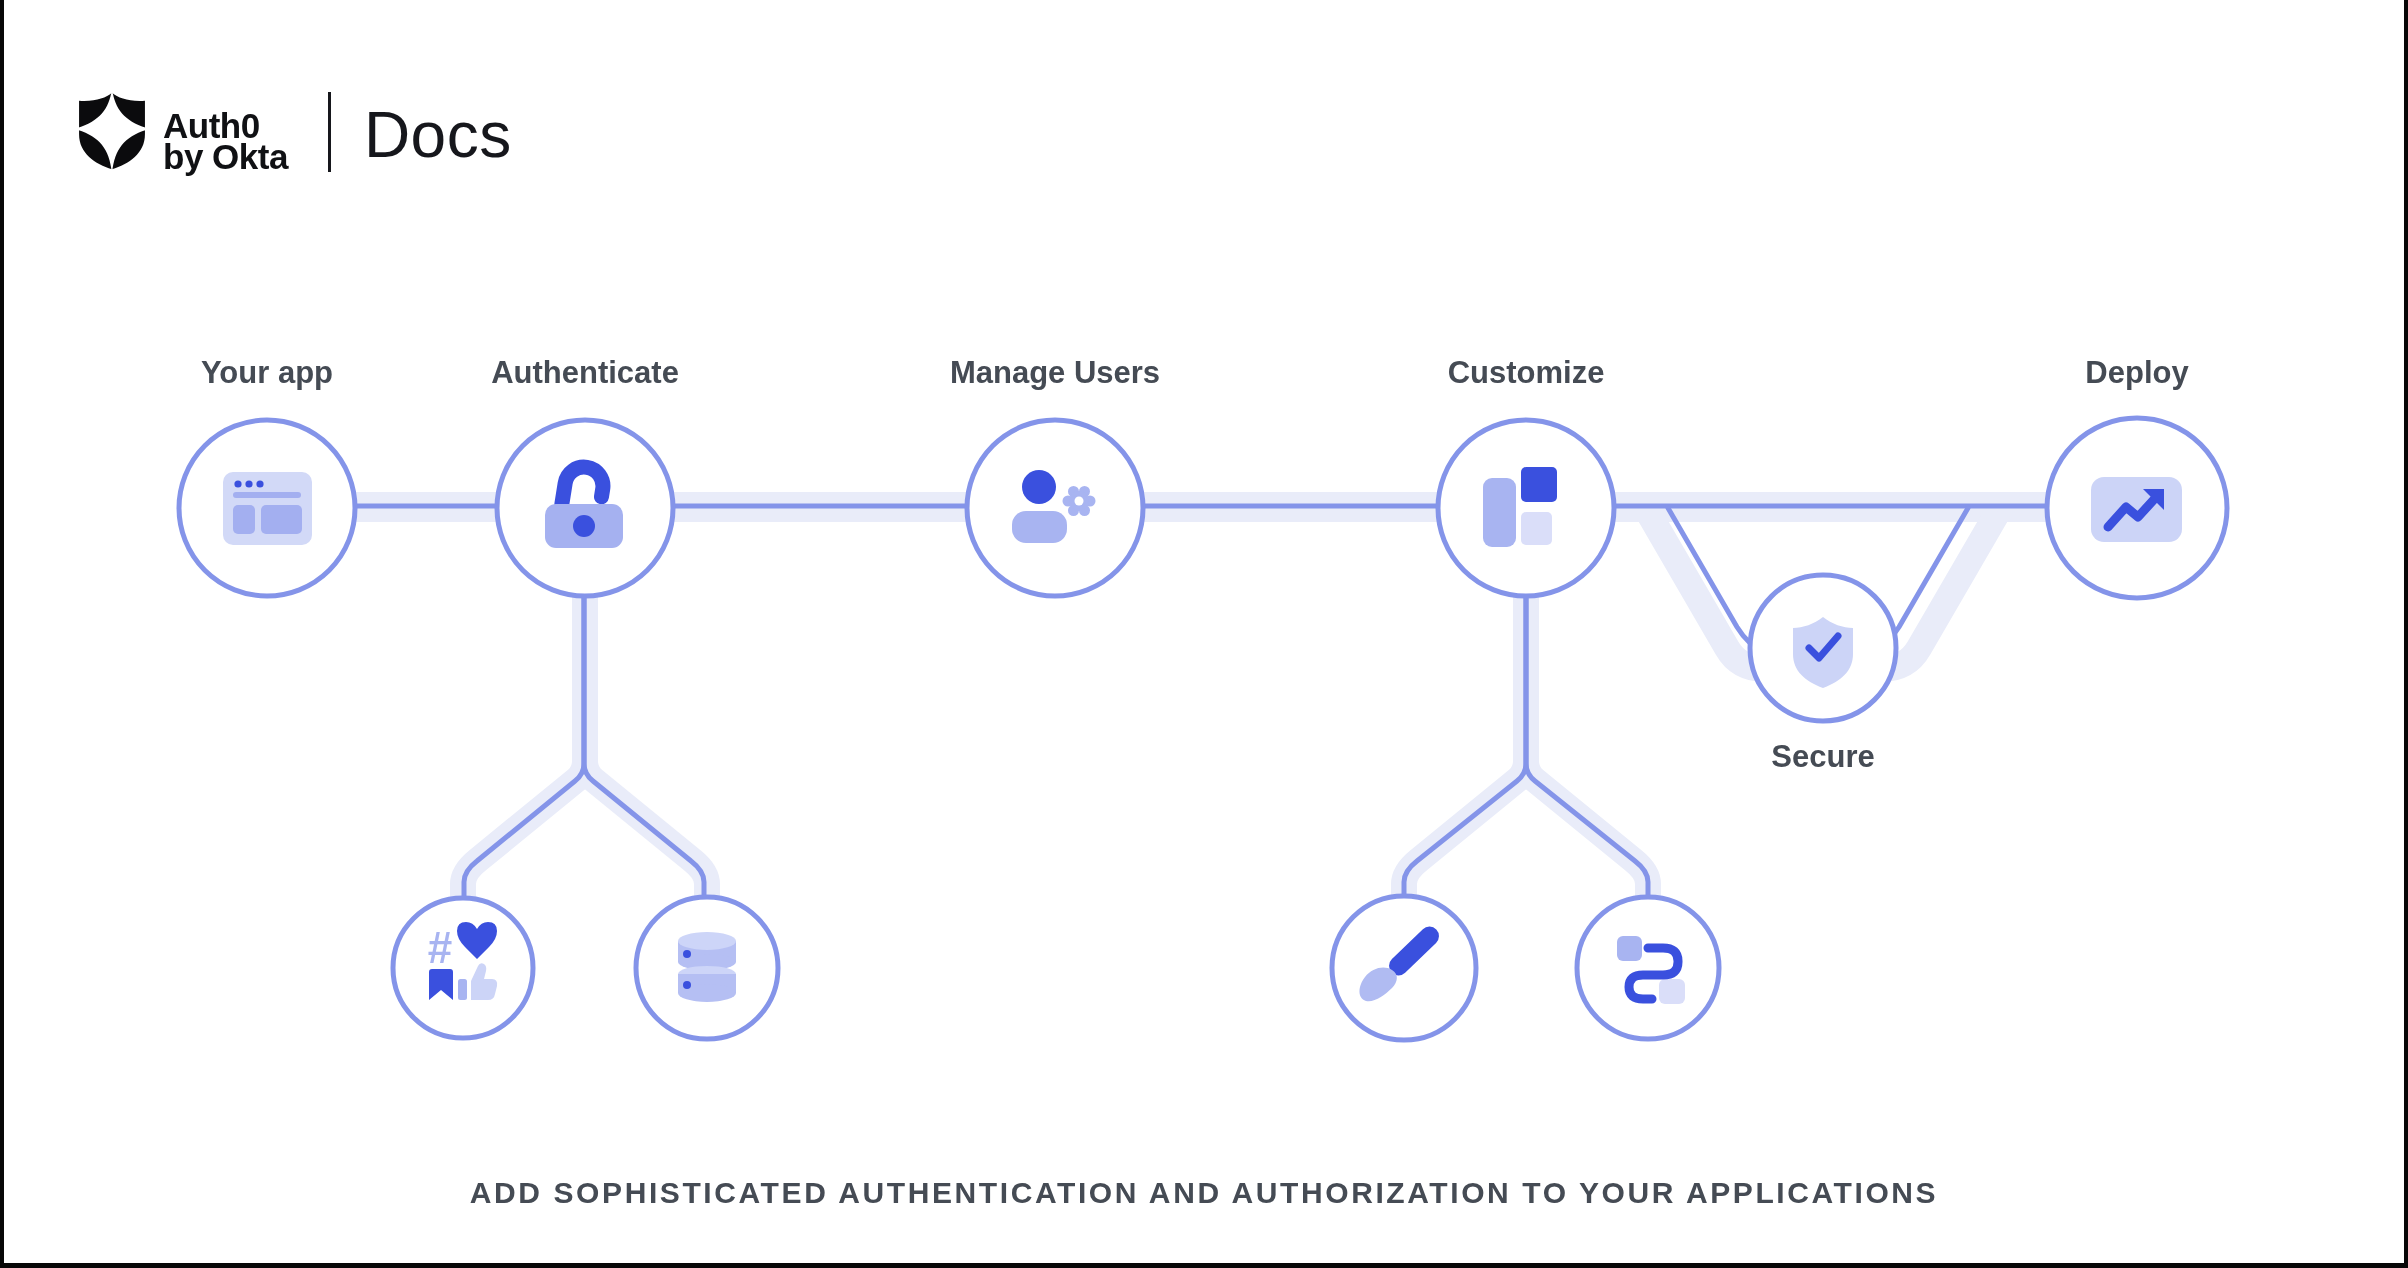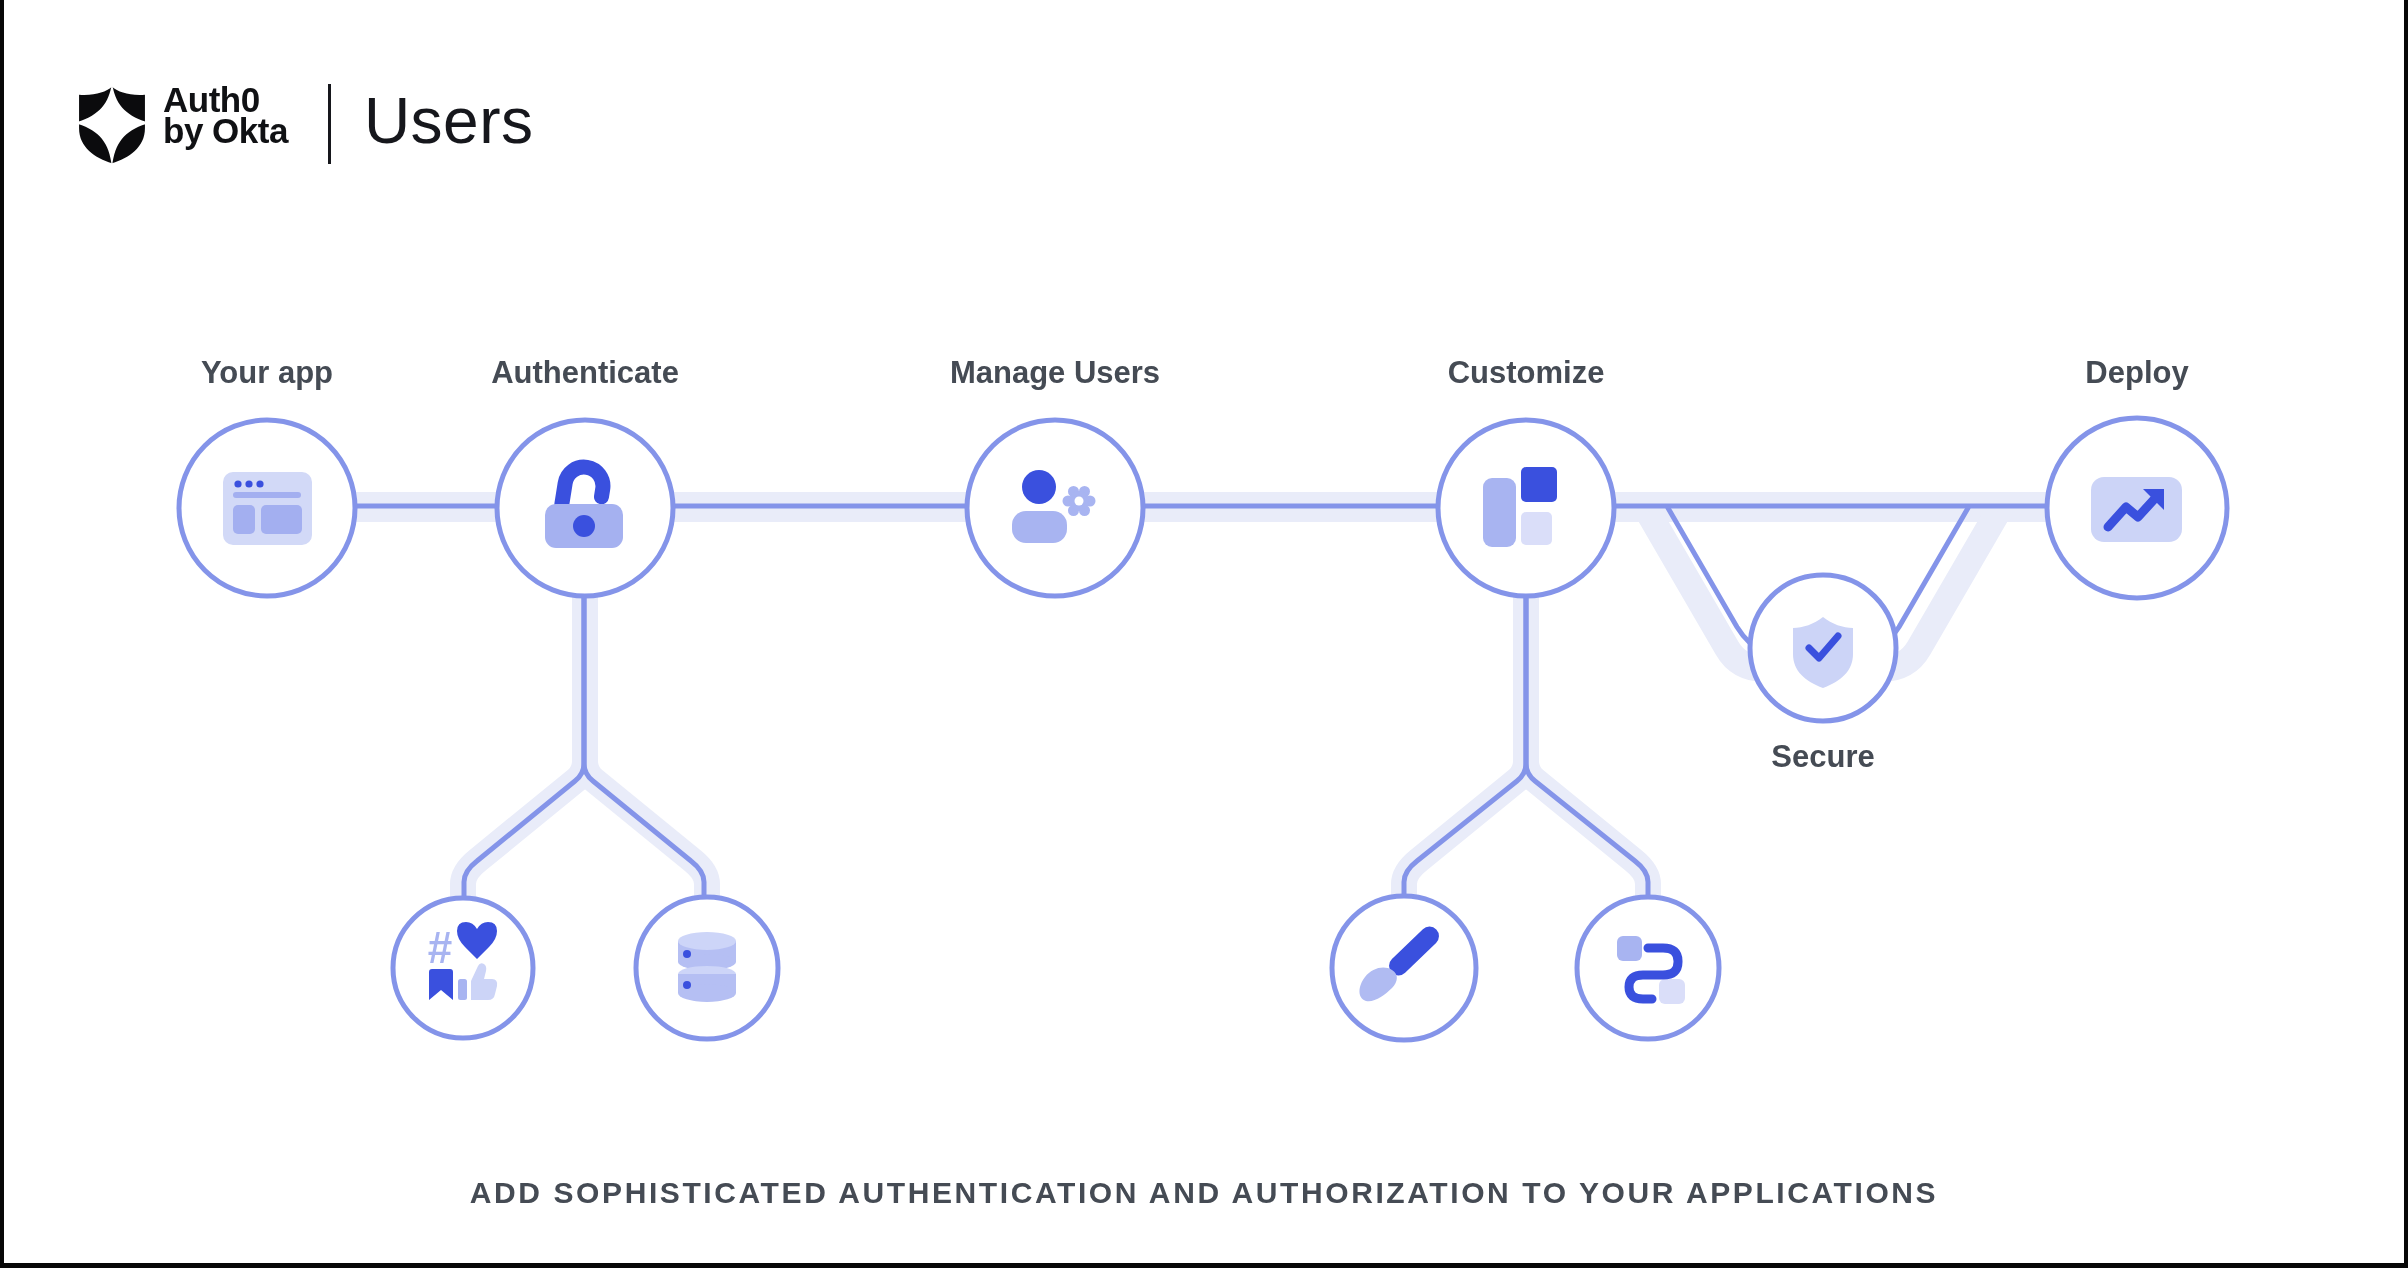--- a/index.html
+++ b/index.html
@@ -2,21 +2,21 @@
 <html><head>
 <meta charset="utf-8">
 <style>
   html,body{margin:0;padding:0;background:#ffffff;}
   body{width:2408px;height:1268px;position:relative;overflow:hidden;
        font-family:"Liberation Sans", sans-serif;}
   .frame{position:absolute;inset:0;border-left:4px solid #070707;
          border-right:4px solid #070707;border-bottom:5px solid #070707;
          pointer-events:none;z-index:50;}
   .brand{position:absolute;left:78px;top:84px;height:88px;display:flex;
-         align-items:flex-start;z-index:10;cursor:pointer;}
+         align-items:flex-end;z-index:10;cursor:pointer;}
   .brand-mark{width:68px;height:82px;display:block;}
   .brand-text{margin-left:17px;font-size:35px;font-weight:600;line-height:31px;
               color:#101114;letter-spacing:-0.5px;white-space:pre;}
   .brand-divider{width:3px;height:80px;background:#16171c;margin-left:40px;}
   .docs{margin-left:33px;font-size:64px;font-weight:400;color:#16171c;letter-spacing:0.5px;}
   .diagram{position:absolute;left:0;top:0;width:2408px;height:1268px;}
   .caption{position:absolute;left:0;right:0;top:1176px;text-align:center;
            font-size:30px;font-weight:700;letter-spacing:2.6px;color:#454b54;z-index:10;}
   svg text.node-label{font-family:"Liberation Sans",sans-serif;font-weight:700;
            font-size:31px;fill:#454b54;}
@@ -28,21 +28,21 @@
 <div class="frame"></div>
 
 <div class="brand">
   <svg class="brand-mark" viewBox="0 0 64 74">
     <path d="M32,1 C38,6 48,9.5 63,8.5 L63,40 C63,58 48,68 32,73 C16,68 1,58 1,40 L1,8.5 C16,9.5 26,6 32,1 Z" fill="#0b0b0d"></path>
     <path d="M32,-4 C34,16 44,29 68,35 C44,41 34,54 32,78 C30,54 20,41 -4,35 C20,29 30,16 32,-4 Z" fill="#ffffff"></path>
   </svg>
   <div class="brand-text"><span>Auth0</span>
 <span>by Okta</span></div>
   <div class="brand-divider"></div>
-  <div class="docs">Users</div>
+  <div class="docs">Docs</div>
 </div>
 
 <svg class="diagram" viewBox="0 0 2408 1268">
 
   <g stroke="#e9ecf9" fill="none" stroke-linejoin="round">
     <path d="M267,507 H2137" stroke-width="30"></path>
     <path d="M585,545 V761 Q585,773 576,780 L478,860 Q463,872 463,884 V935" stroke-width="26"></path>
     <path d="M585,545 V761 Q585,773 594,780 L692,860 Q707,872 707,884 V935" stroke-width="26"></path>
     <path d="M1526,545 V761 Q1526,773 1517,780 L1419,860 Q1404,872 1404,884 V935" stroke-width="26"></path>
     <path d="M1526,545 V761 Q1526,773 1535,780 L1633,860 Q1648,872 1648,884 V935" stroke-width="26"></path>

